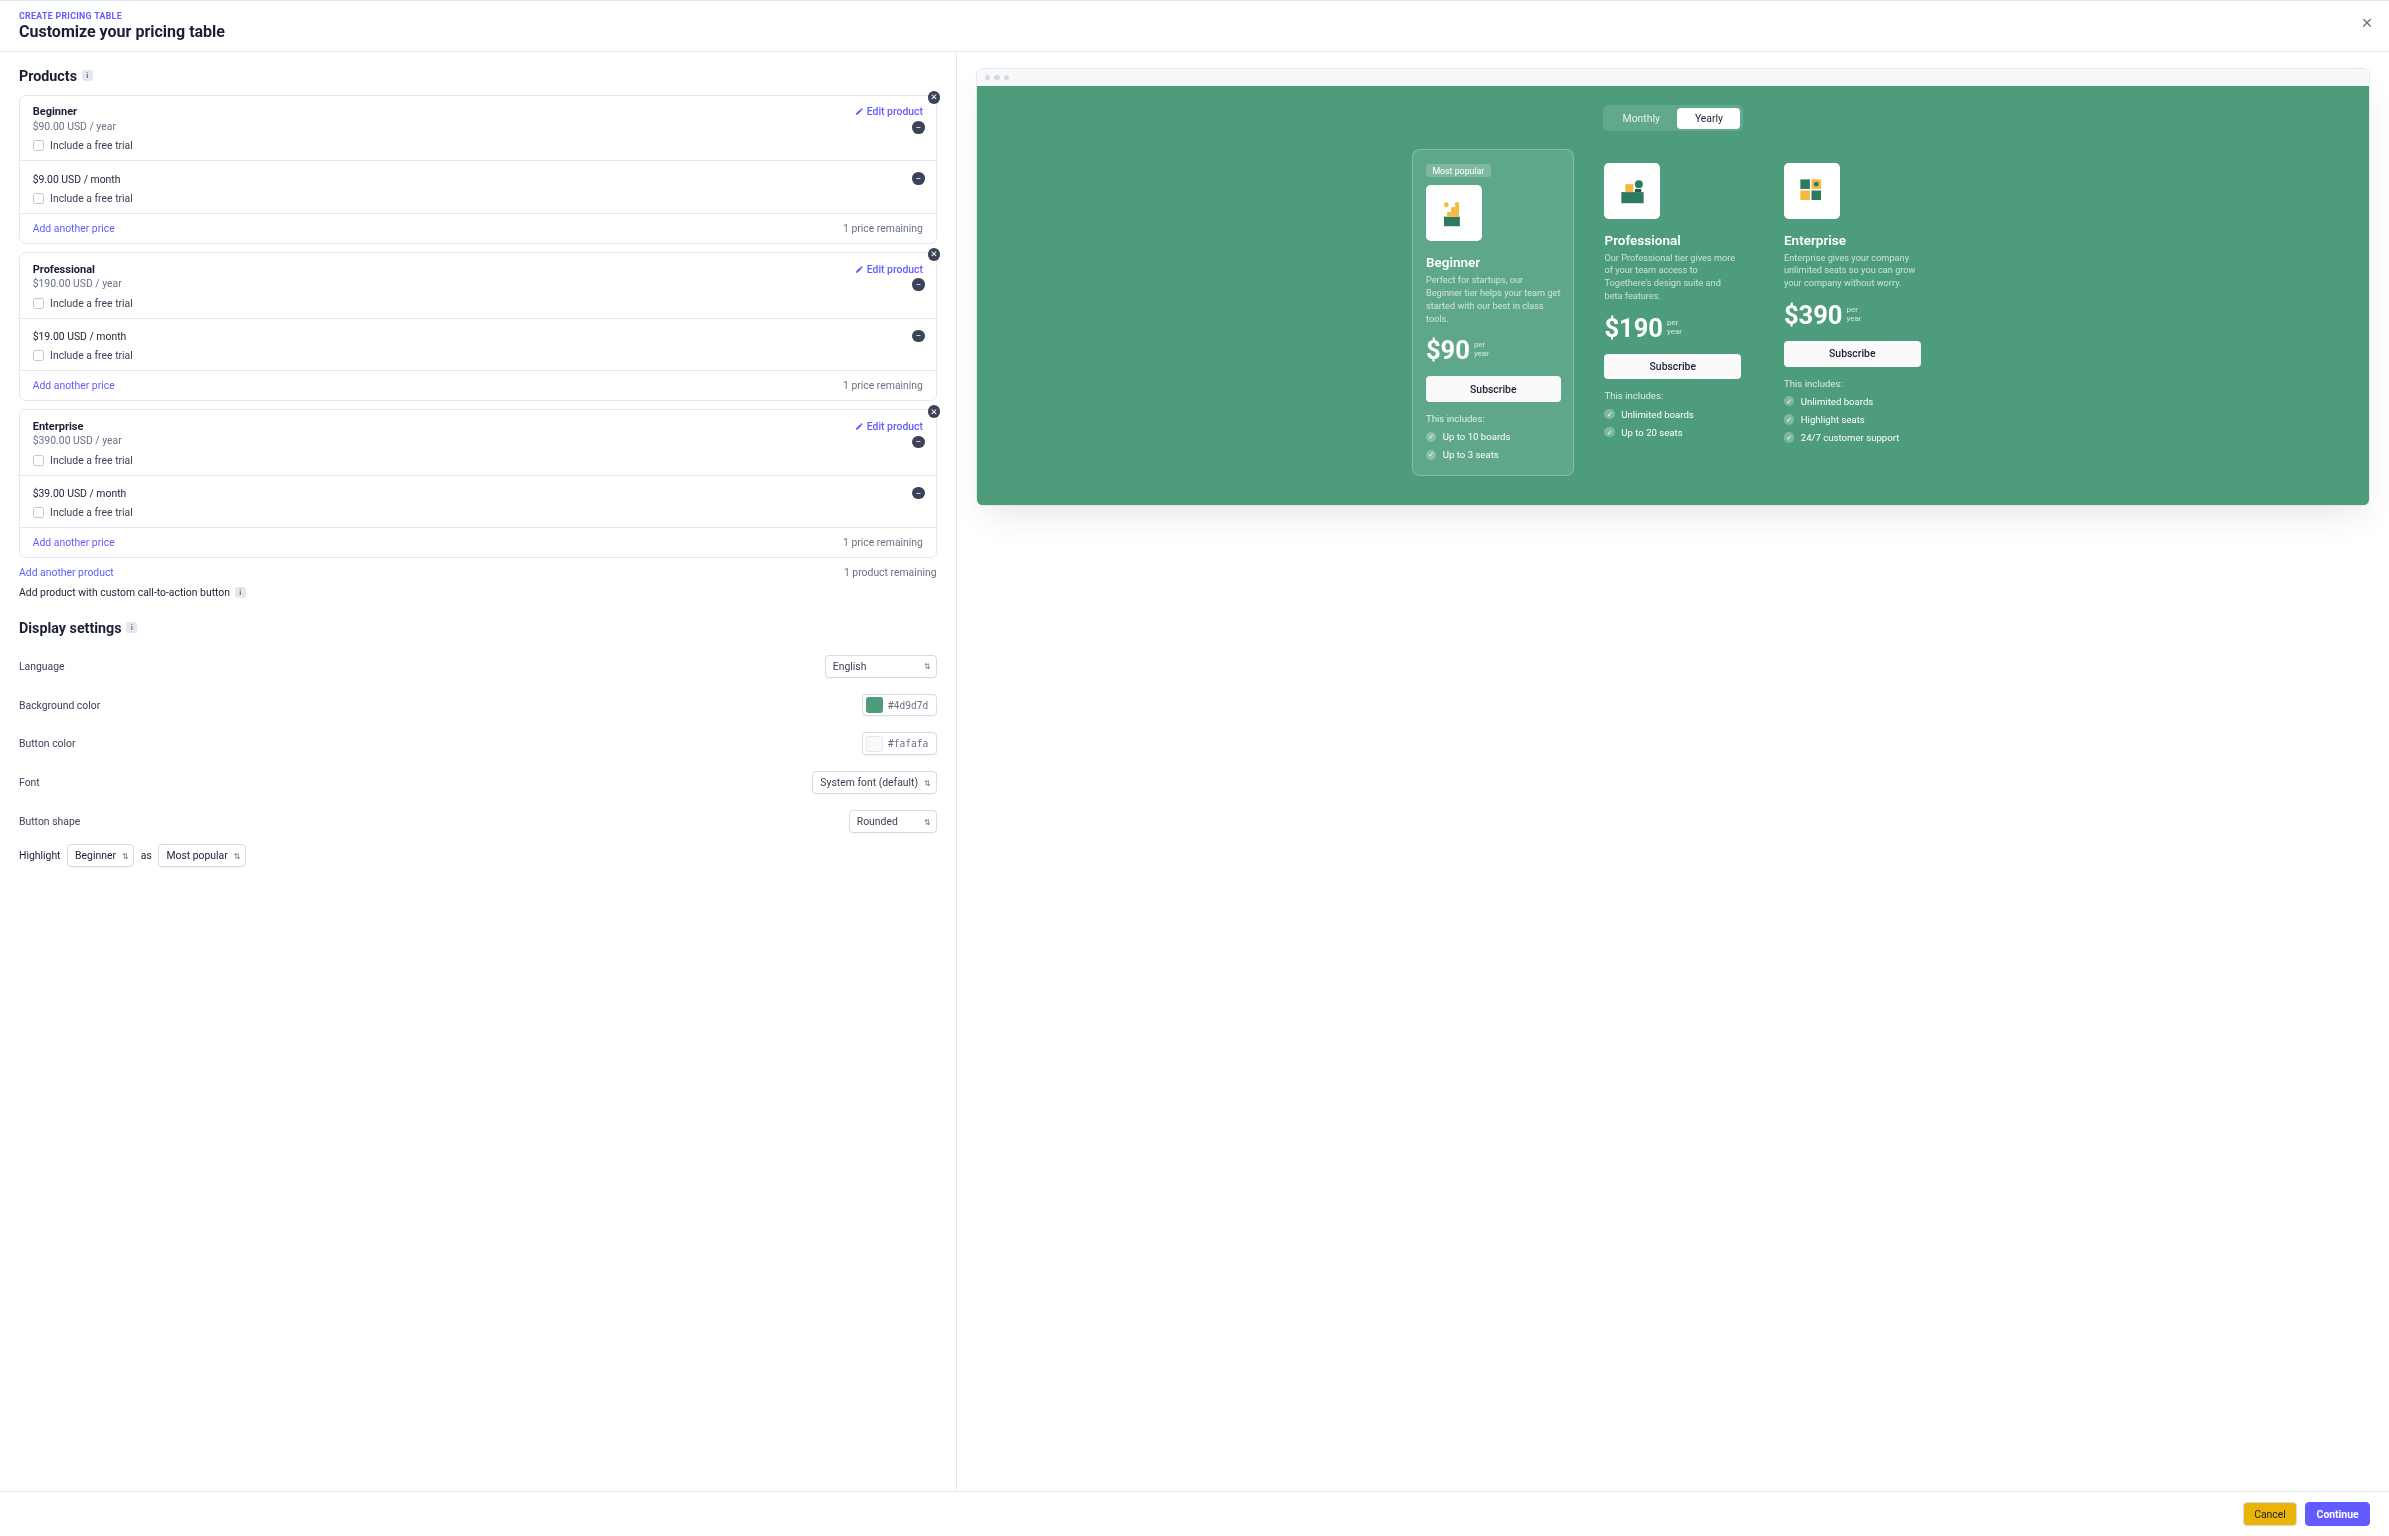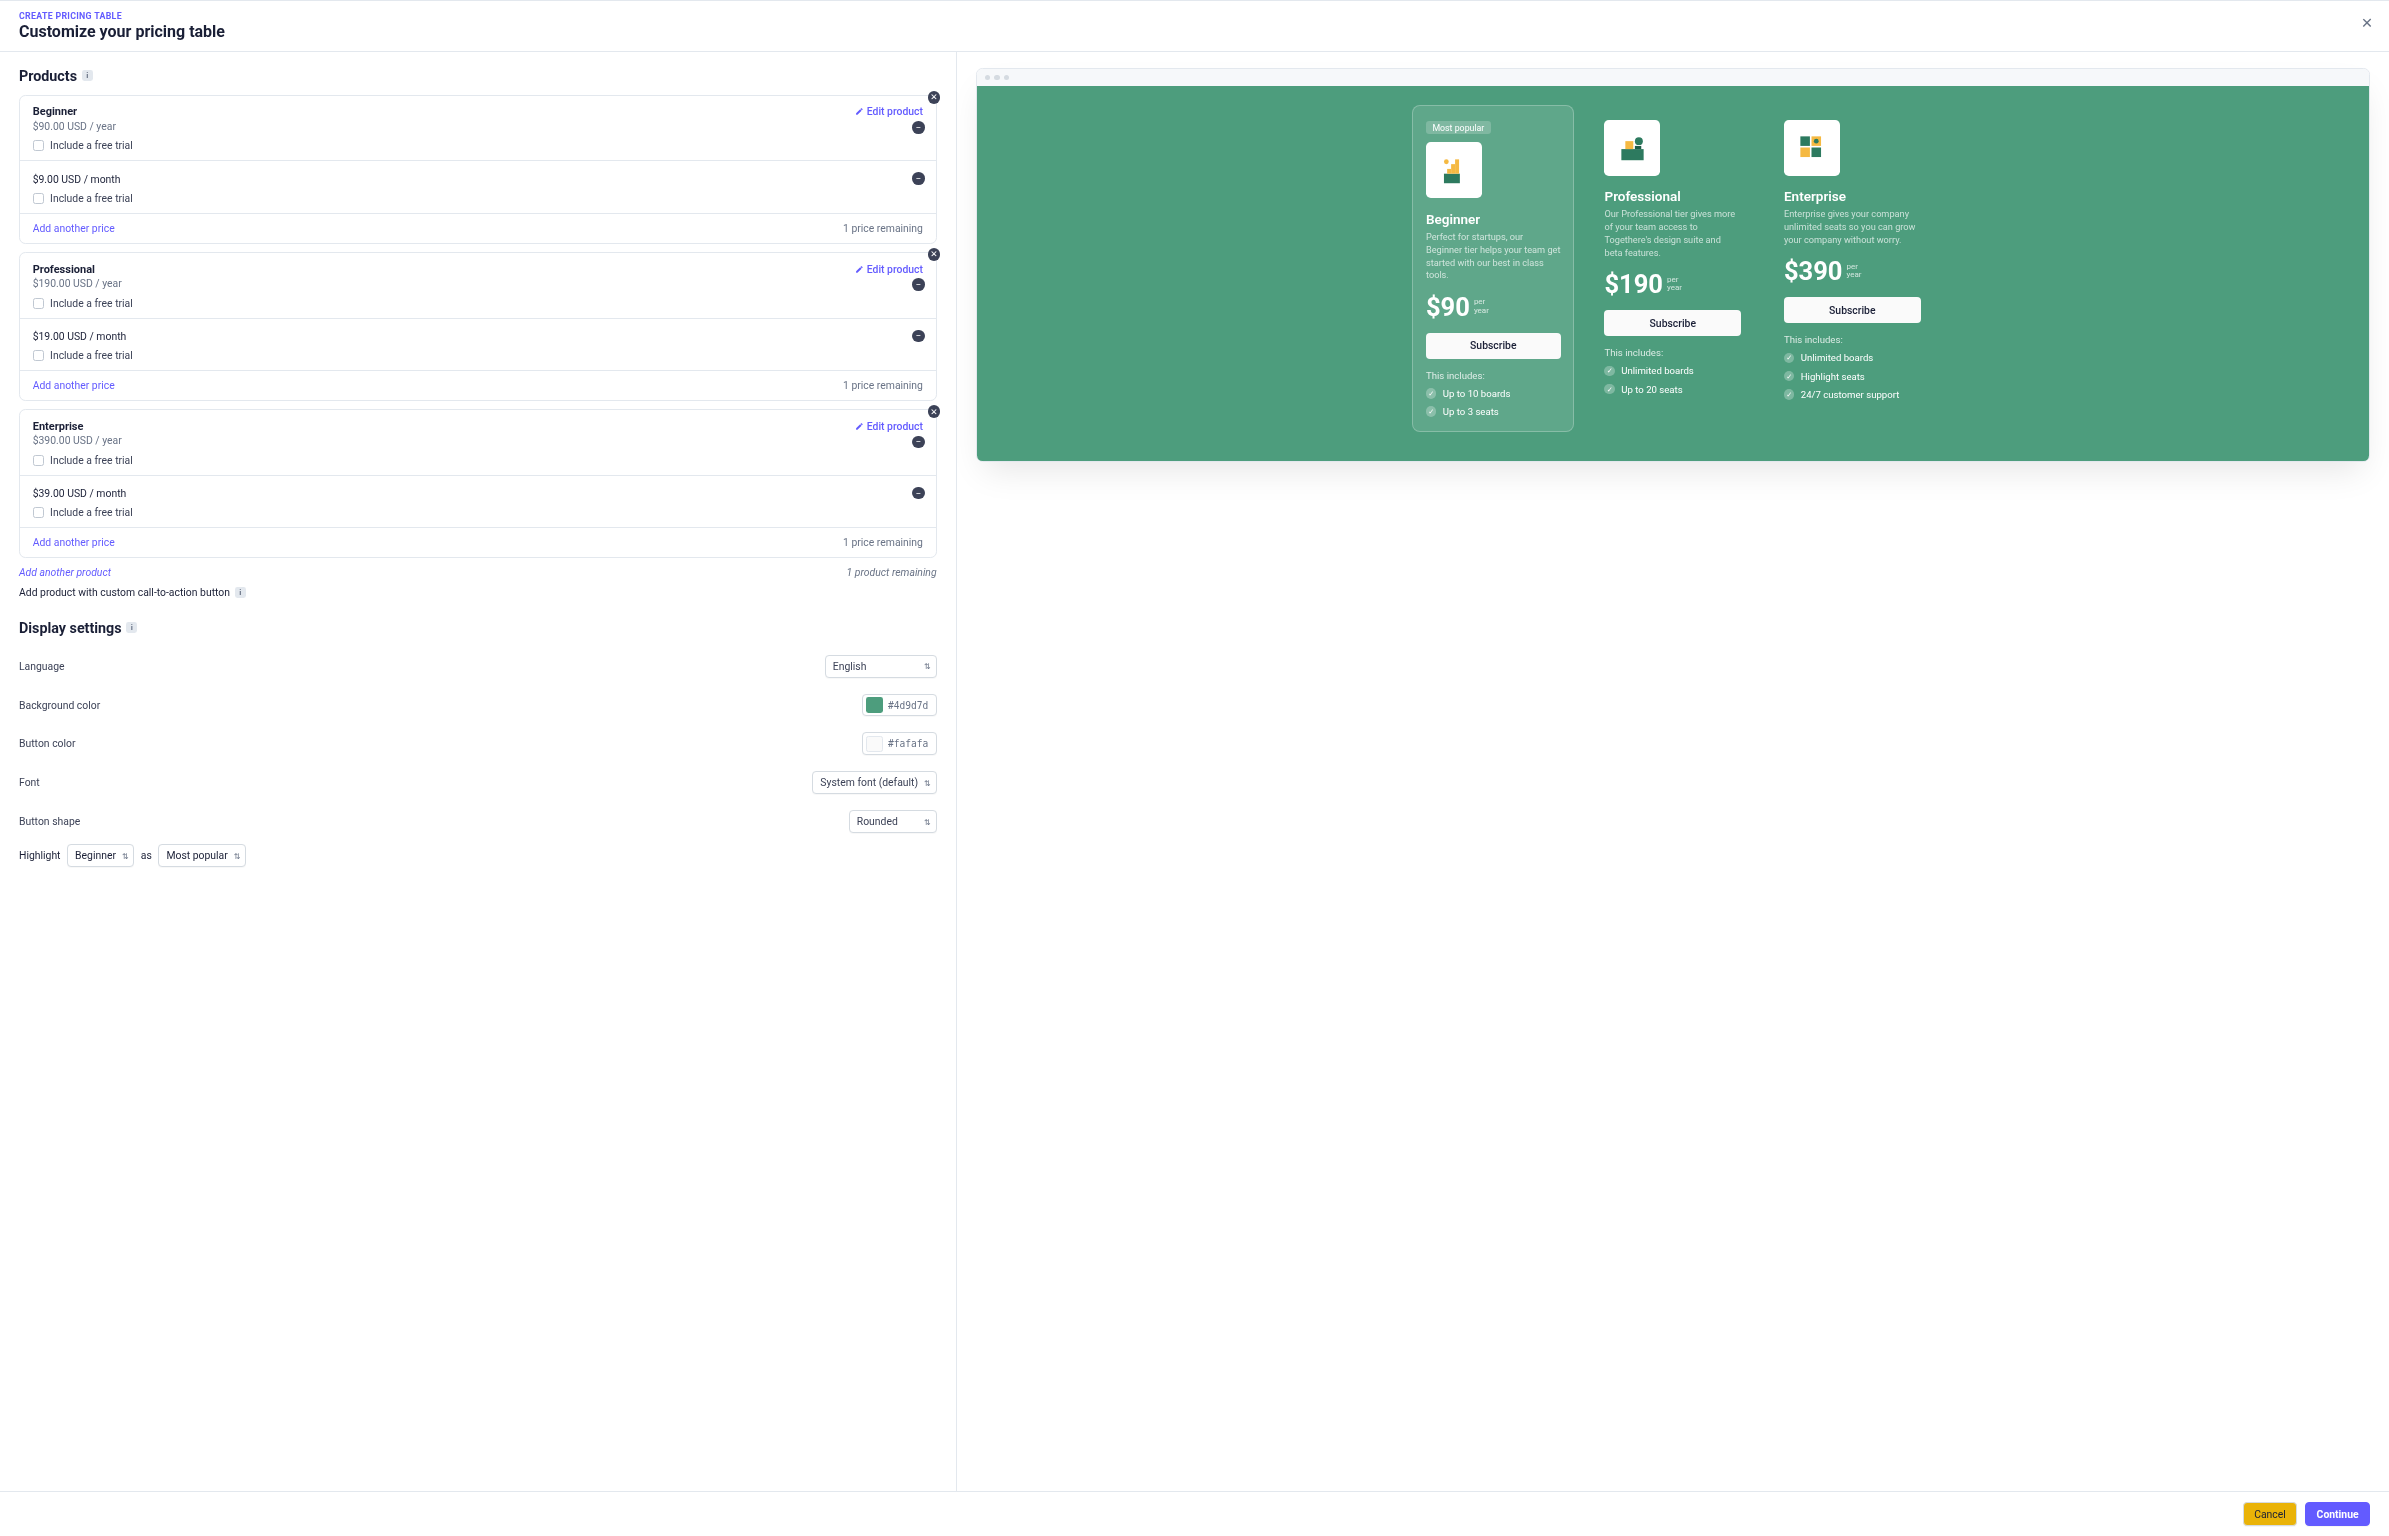--- a/index.html
+++ b/index.html
@@ -25,21 +25,21 @@
 .edit-link { color: #635bff; font-size: 10.4px; font-weight: 500; cursor: pointer; display: inline-flex; align-items: center; gap: 3.2px; }
 .pencil { width: 8.8px; height: 8.8px; }
 .chk-line { display: flex; align-items: center; gap: 6.4px; margin-top: 6.4px; font-size: 10.4px; color: #3c4257; }
 .chk { width: 11px; height: 11px; border: 0.8px solid #c0c8d2; border-radius: 2.4px; background: #fff; }
 .minus-btn { width: 12.7px; height: 12.7px; border-radius: 50%; background: #3c4257; color: #fff; font-size: 9.6px; display: flex; align-items: center; justify-content: center; cursor: pointer; position: absolute; right: 11px; top: 25.5px; }
 .minus-btn.single { top: 11px; }
 .addprice-row { padding: 8px 12.7px; display: flex; justify-content: space-between; font-size: 10.4px; }
 .link-blue { color: #635bff; cursor: pointer; }
 .hint { color: #697386; }
 .bottom-links { margin-top: 4.8px; font-size: 10.4px; }
-.bottom-row { display: flex; justify-content: space-between; margin-bottom: 6.4px; font-style: italic; }
+.bottom-row { display: flex; justify-content: space-between; margin-bottom: 6.4px; }
 .display-settings { margin-top: 21px; }
 .ds-row { display: flex; justify-content: space-between; align-items: center; padding: 8px 0; font-size: 10.4px; color: #3c4257; }
 .select-ctrl { border: 0.8px solid #d5dbe1; border-radius: 4px; padding: 4px 17.5px 4px 7.2px; background: #fff; font-size: 10.4px; position: relative; box-shadow: 0 0.8px 0.8px rgba(0,0,0,0.03); min-width: 112px; display: inline-flex; align-items: center; }
 .select-ctrl.small { min-width: auto; }
 .chev { position: absolute; right: 4.8px; top: 50%; transform: translateY(-50%); font-size: 8px; color: #697386; }
 .color-input { border: 0.8px solid #d5dbe1; border-radius: 4px; display: inline-flex; align-items: center; padding: 2.4px 2.4px; background: #fff; box-shadow: 0 0.8px 0.8px rgba(0,0,0,0.03); margin-left: 16px; }
 .swatch { width: 17.5px; height: 16px; border-radius: 2.4px; margin-right: 4.8px; }
 .hexval { font-size: 9.6px; color: #697386; padding-right: 4.8px; font-family: ui-monospace, monospace; }
 .toggle { width: 24px; height: 13.5px; background: #635bff; border-radius: 8px; position: relative; cursor: pointer; }
 .toggle::after { content: ""; width: 10.4px; height: 10.4px; background: #fff; border-radius: 50%; position: absolute; right: 1.6px; top: 1.6px; }
@@ -275,20 +275,26 @@
 
     <div class="right">
 
       <div class="preview-window">
         <div class="chrome">
           <div class="dot"></div>
           <div class="dot"></div>
           <div class="dot"></div>
         </div>
         <div class="canvas">
+          <div class="period-tabs">
+            <div class="period-inner">
+              <div class="ptab">Monthly</div>
+              <div class="ptab active">Yearly</div>
+            </div>
+          </div>
           <div class="plans" id="plans-mount">
               <div class="plan hl"><div class="badge">Most popular</div><div class="plan-img">
                   <svg width="35" height="35" viewBox="0 0 44 44">
                     <rect x="10" y="26" width="20" height="12" fill="#2d7a5f"></rect>
                     <rect x="14" y="20" width="5" height="6" fill="#f5b942"></rect>
                     <rect x="19" y="14" width="5" height="12" fill="#f5b942"></rect>
                     <rect x="24" y="8" width="5" height="18" fill="#f5b942"></rect>
                     <circle cx="13" cy="11" r="3" fill="#f5b942"></circle>
                   </svg>
                 </div><div class="plan-name">Beginner</div><div class="plan-desc">Perfect for startups, our Beginner tier helps your team get started with our best in class tools.</div><div class="plan-price">

